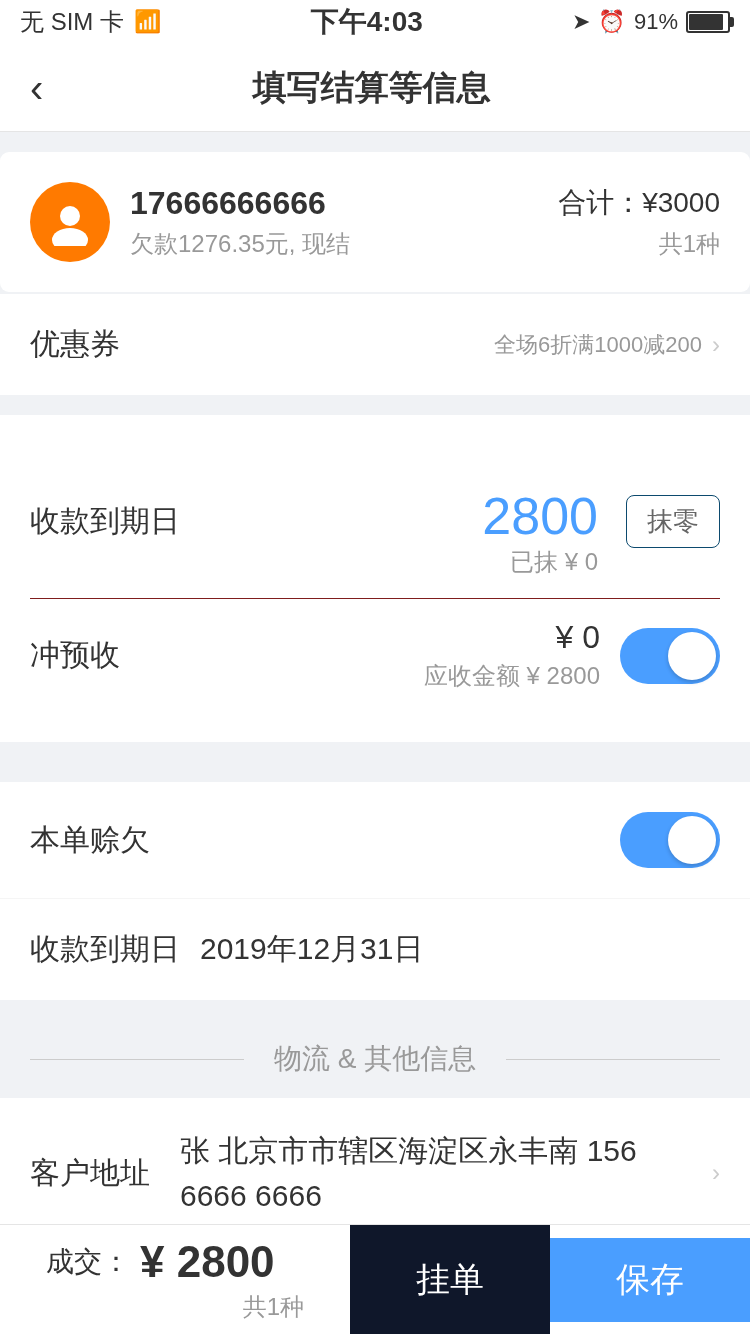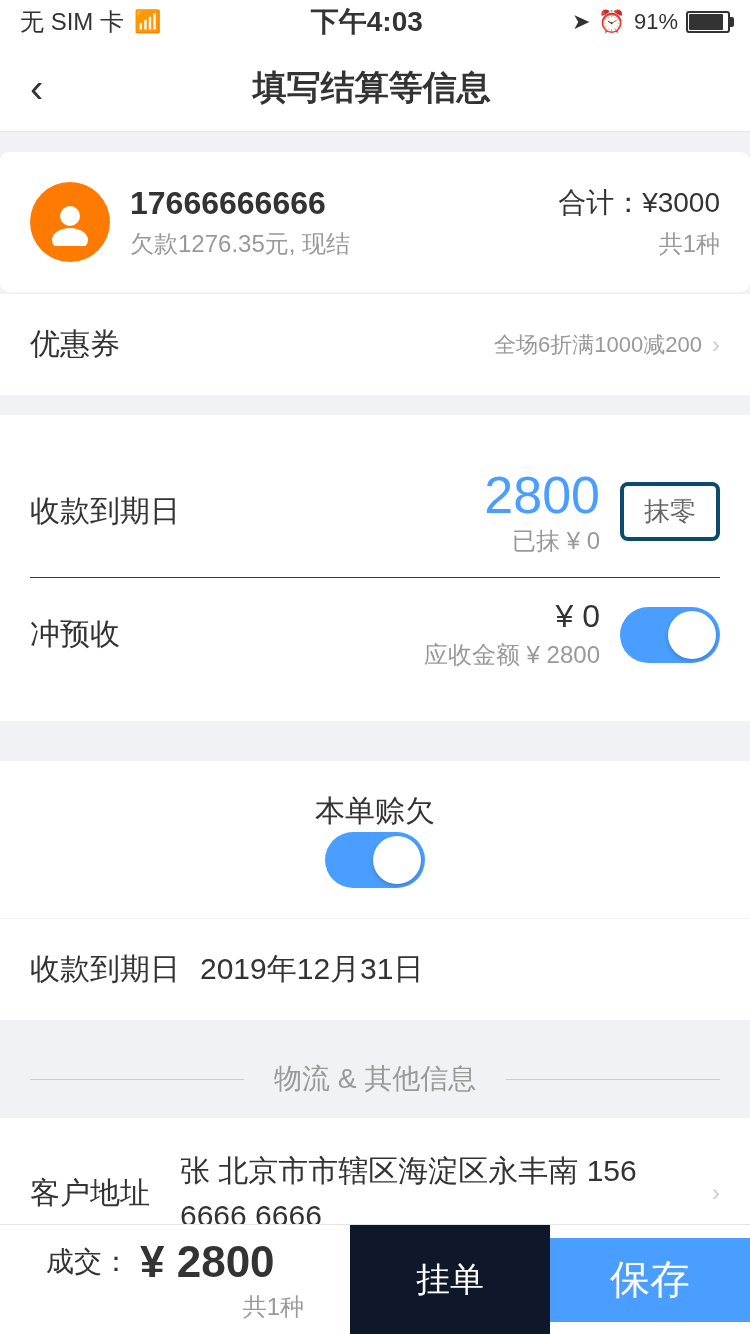--- a/index.html
+++ b/index.html
@@ -112,29 +112,30 @@
       padding: 30px;
     }
     .amount-row {
       display: flex;
       align-items: center;
       justify-content: space-between;
       padding: 20px 0;
     }
     .amount-label { font-size: 30px; color: #333; }
     .amount-value-area { display: flex; align-items: center; gap: 20px; }
-    .amount-number { font-size: 52px; color: #4a9eff; font-weight: 500; }
+    .amount-number { font-size: 52px; color: #4a9eff; font-weight: 500; margin-top: 21px; }
     .round-btn {
-      border: 4px solid #0c4a6e;
+      border: 1px solid #0c4a6e;
       border-radius: 8px;
       padding: 8px 20px;
       font-size: 26px;
       color: #666;
       background: #fff;
       cursor: pointer;
+      margin-left: 8px;
     }
     .amount-sub { font-size: 24px; color: #999; text-align: right; }
 
     
     .prereceive-row {
       display: flex;
       align-items: center;
       justify-content: space-between;
       padding: 20px 0;
       border-top: 1px solid #7f1d1d;
@@ -167,21 +168,20 @@
     }
 
     
     .debt-section {
       background: #fff;
       padding: 30px;
       display: flex;
       align-items: center;
       justify-content: space-between;
       margin-top: 20px;
-      flex-direction: column;
     }
     .debt-label { font-size: 30px; color: #333; }
 
     
     .duedate-section {
       background: #fff;
       padding: 30px;
       display: flex;
       align-items: center;
       gap: 20px;
@@ -258,21 +258,21 @@
       font-weight: 500;
       cursor: pointer;
     }
     .bottom-btn-save {
       width: 200px;
       height: 84px;
       background: #4a9eff;
       display: flex;
       align-items: center;
       justify-content: center;
-      font-size: 40px;
+      font-size: 34px;
       color: #fff;
       font-weight: 500;
       cursor: pointer;
     }
 
     .wifi-icon { font-size: 22px; }
     .battery-icon {
       display: inline-block;
       width: 44px;
       height: 22px;

